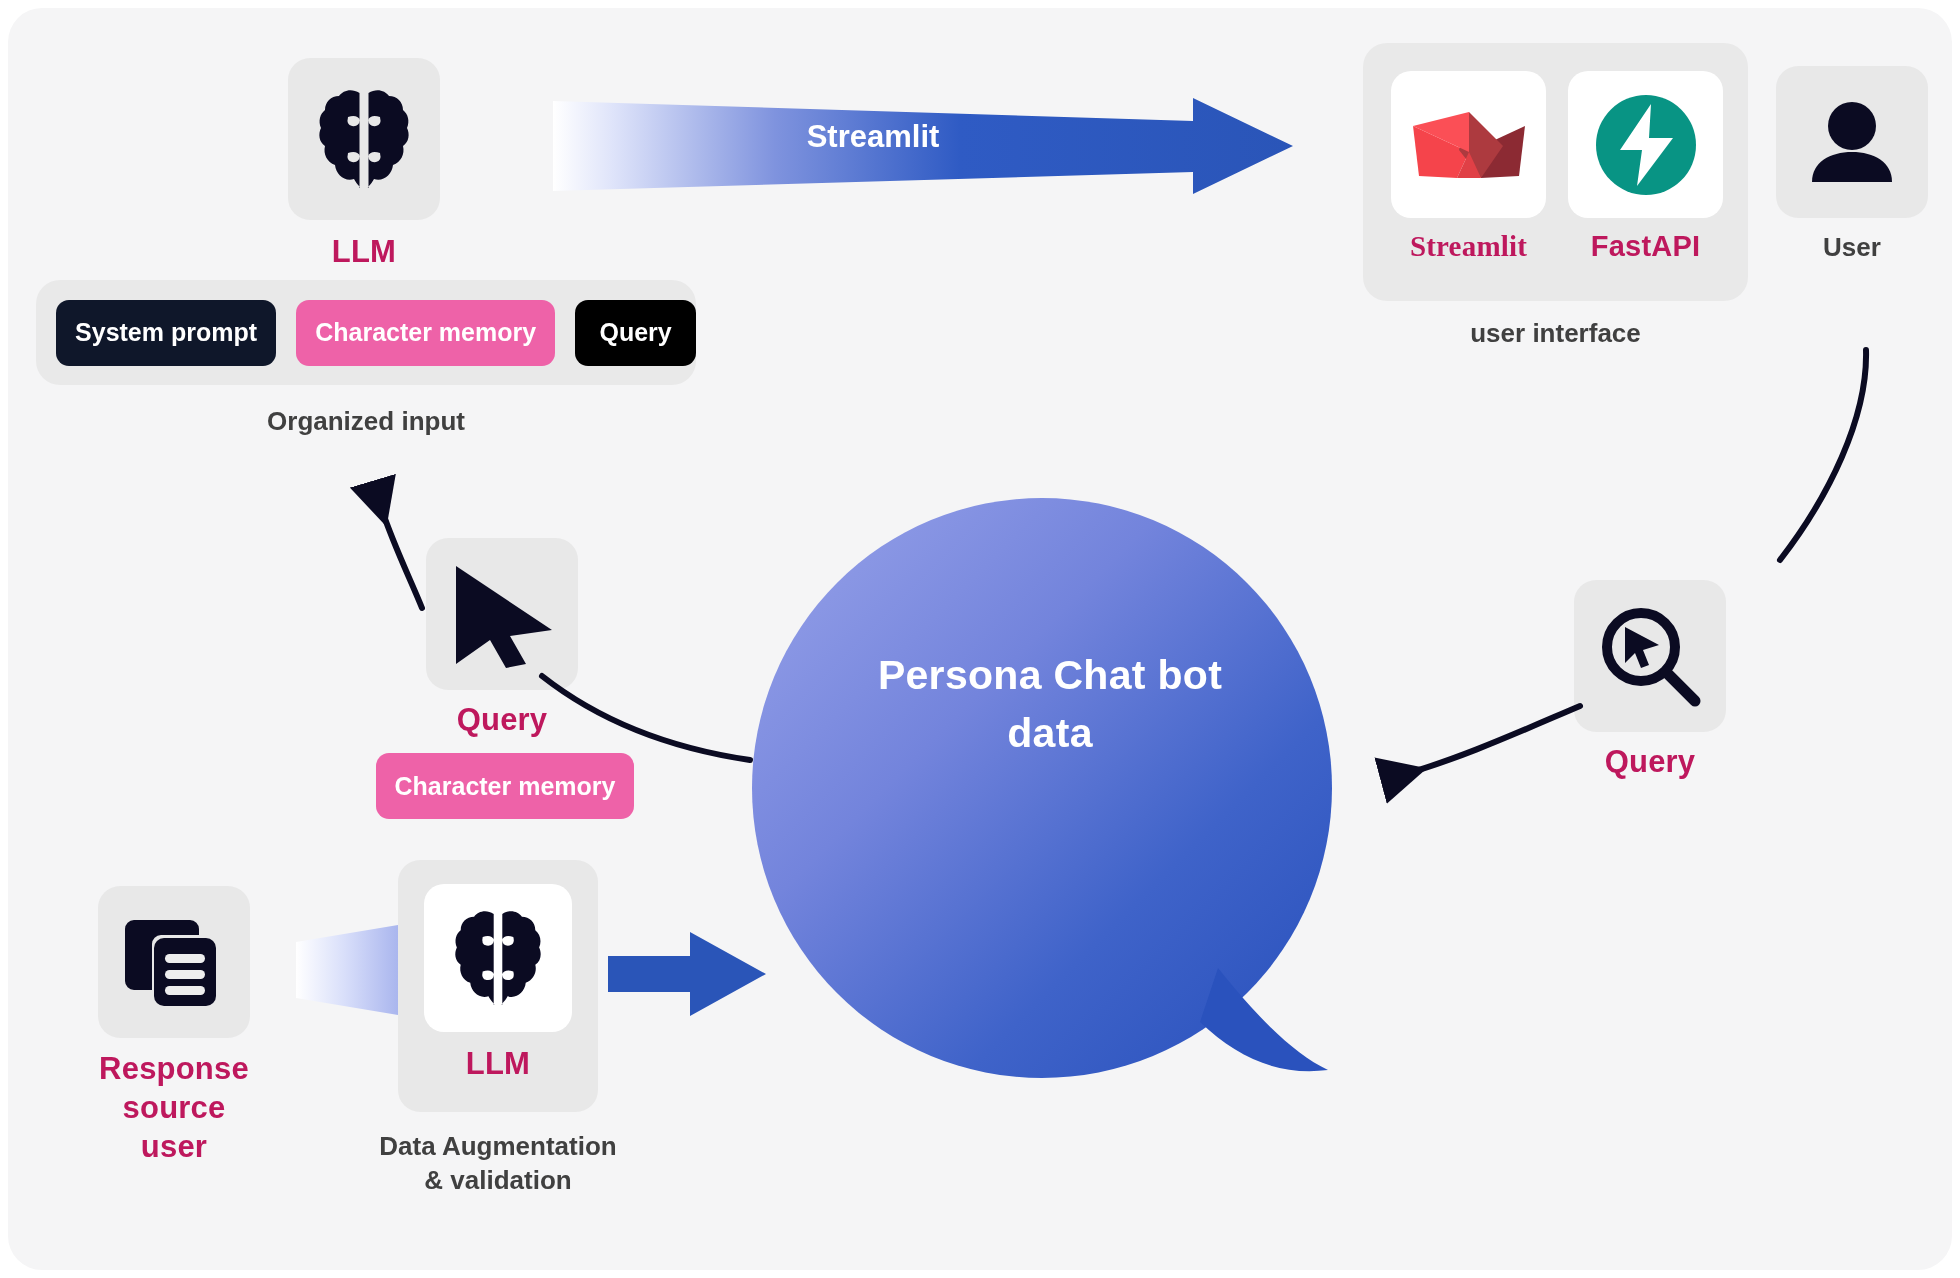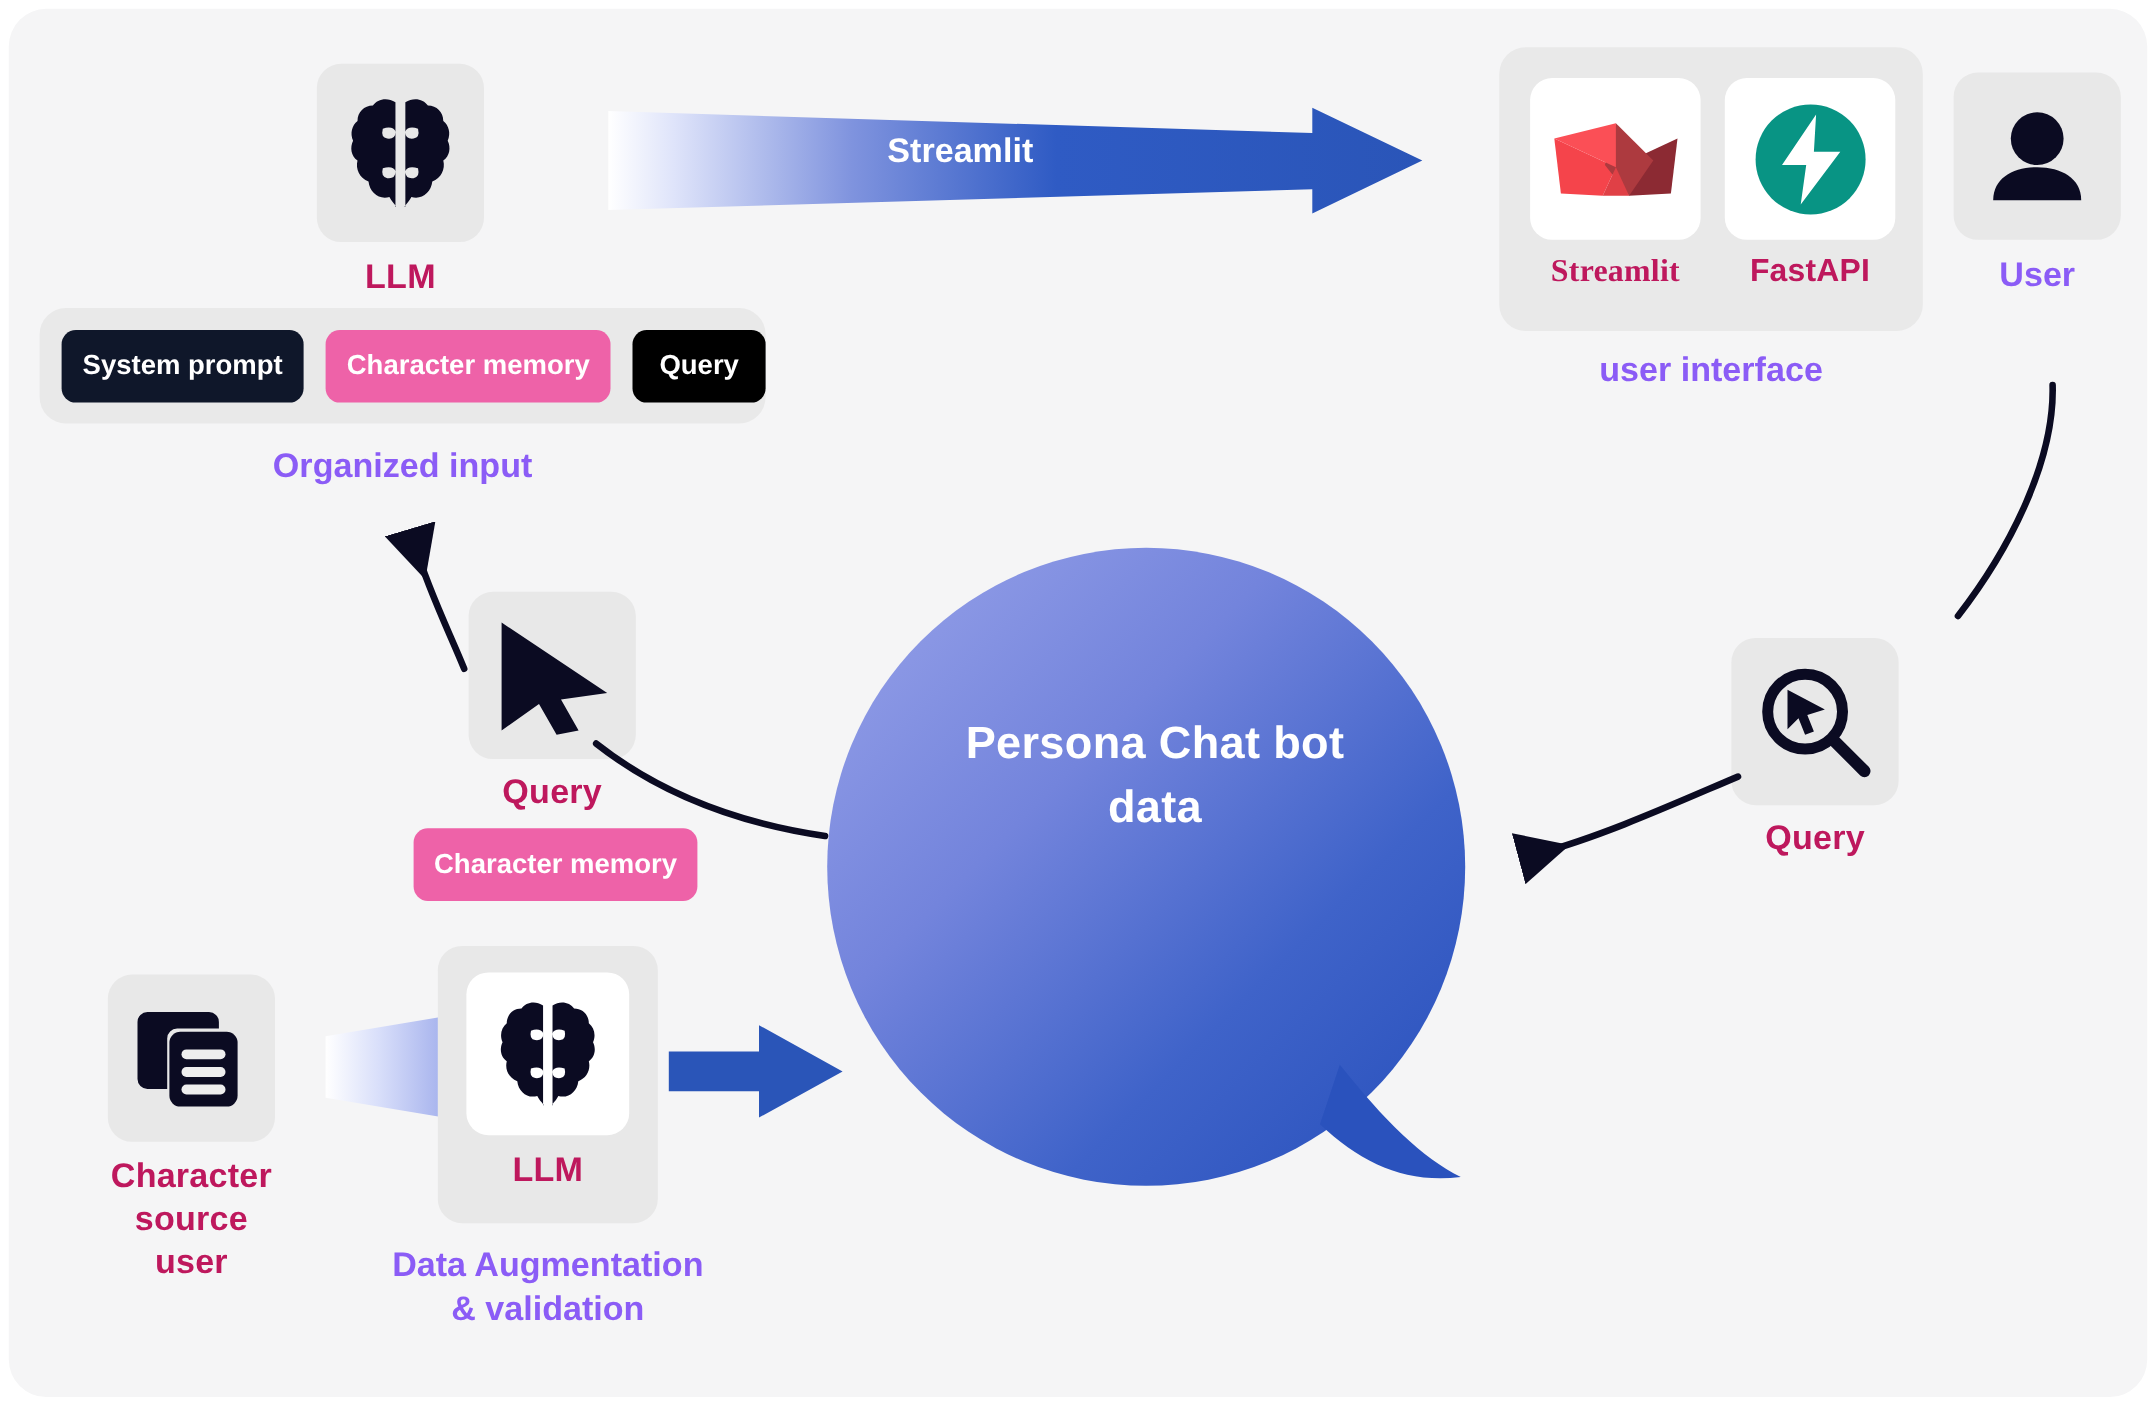--- a/index.html
+++ b/index.html
@@ -45,22 +45,22 @@
   .caption {
     text-align: center;
     font-weight: bold;
     color: #be185d;
     font-size: 31px;
     letter-spacing: .2px;
   }
   .caption-dark {
     text-align: center;
     font-weight: bold;
-    color: #8b5cf6;
-    font-size: 31px;
+    color: #404040;
+    font-size: 26px;
   }
   .tag {
     border-radius: 13px;
     display: flex;
     align-items: center;
     justify-content: center;
     color: #ffffff;
     font-weight: bold;
     font-size: 25px;
     white-space: nowrap;
@@ -263,21 +263,21 @@
         <svg width="100" height="100" viewBox="0 0 100 100">
           <path d="M10,8 h56 a9,9 0 0 1 9,9 v6 h-38 a9,9 0 0 0 -9,9 v46 h-18 a9,9 0 0 1 -9,-9
                    v-52 a9,9 0 0 1 9,-9 Z" fill="#0b0b22"></path>
           <rect x="30" y="26" width="62" height="68" rx="10" fill="#0b0b22"></rect>
           <rect x="41" y="42" width="40" height="9" rx="4.5" fill="#eeeeee"></rect>
           <rect x="41" y="58" width="40" height="9" rx="4.5" fill="#eeeeee"></rect>
           <rect x="41" y="74" width="40" height="9" rx="4.5" fill="#eeeeee"></rect>
         </svg>
       </div>
       <div class="caption" style="width:152px; margin-top:12px; line-height:1.25;">
-        <div>Character</div>
+        <div>Response</div>
         <div>source user</div>
       </div>
     </div>
 
     <div class="node" style="left:288px; top:912px; width:120px; height:100px;">
       <svg width="120" height="100" viewBox="0 0 120 100">
         <defs>
           <linearGradient id="bandGrad" x1="0" y1="0" x2="1" y2="0">
             <stop offset="0%" stop-color="#ffffff"></stop>
             <stop offset="40%" stop-color="#d9dffa"></stop>

